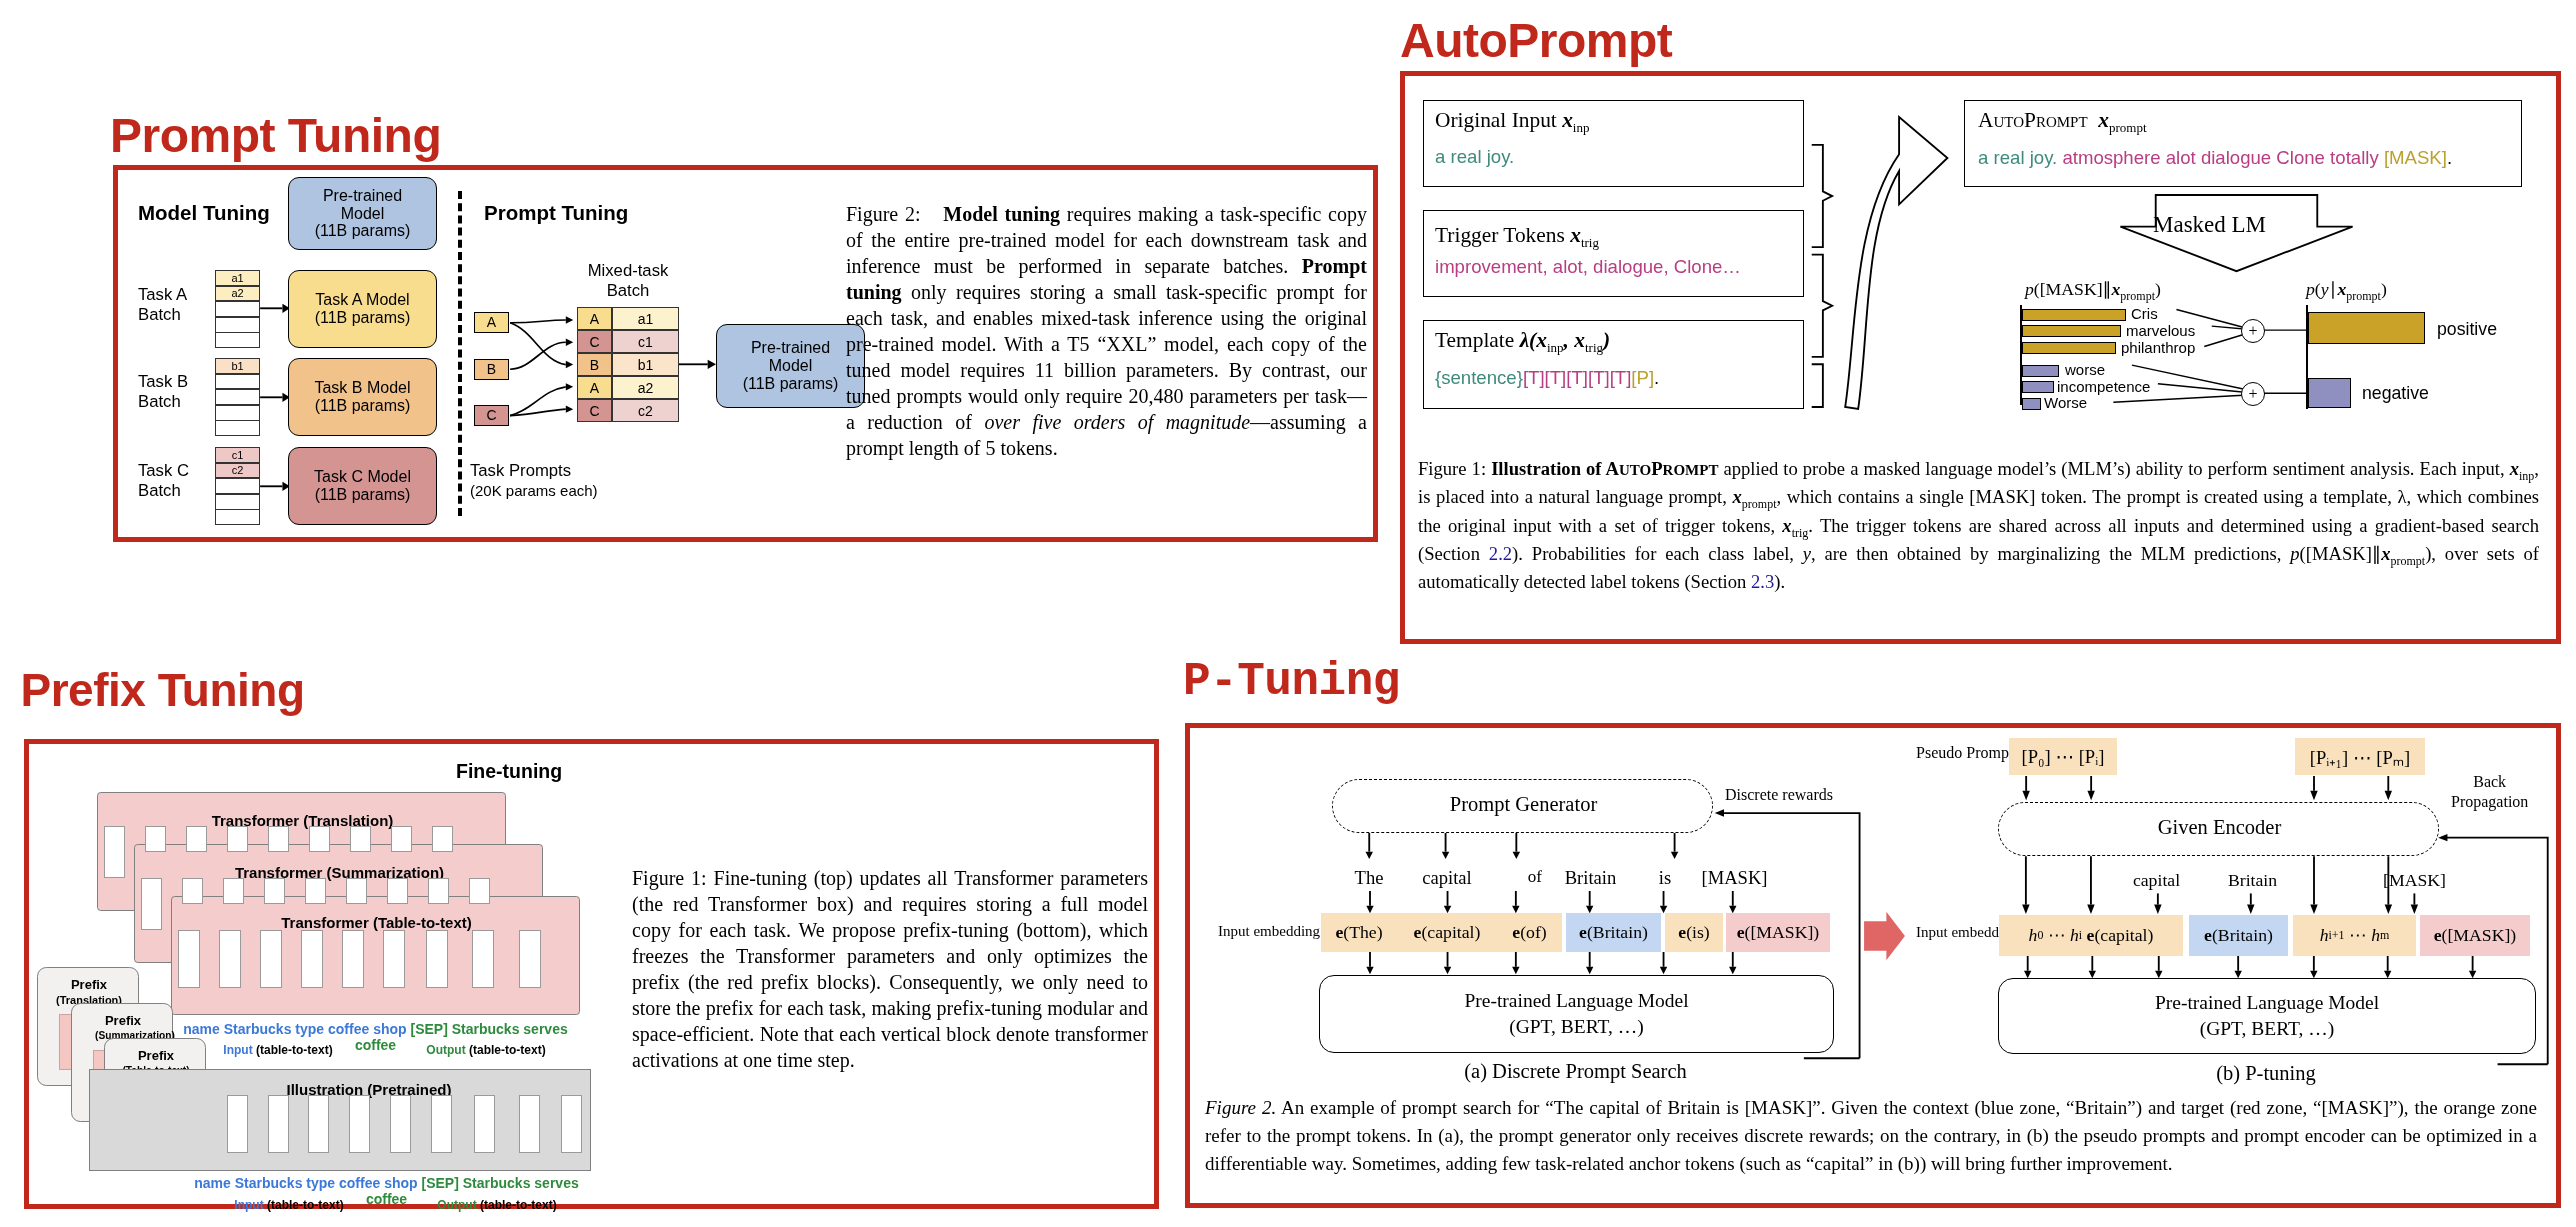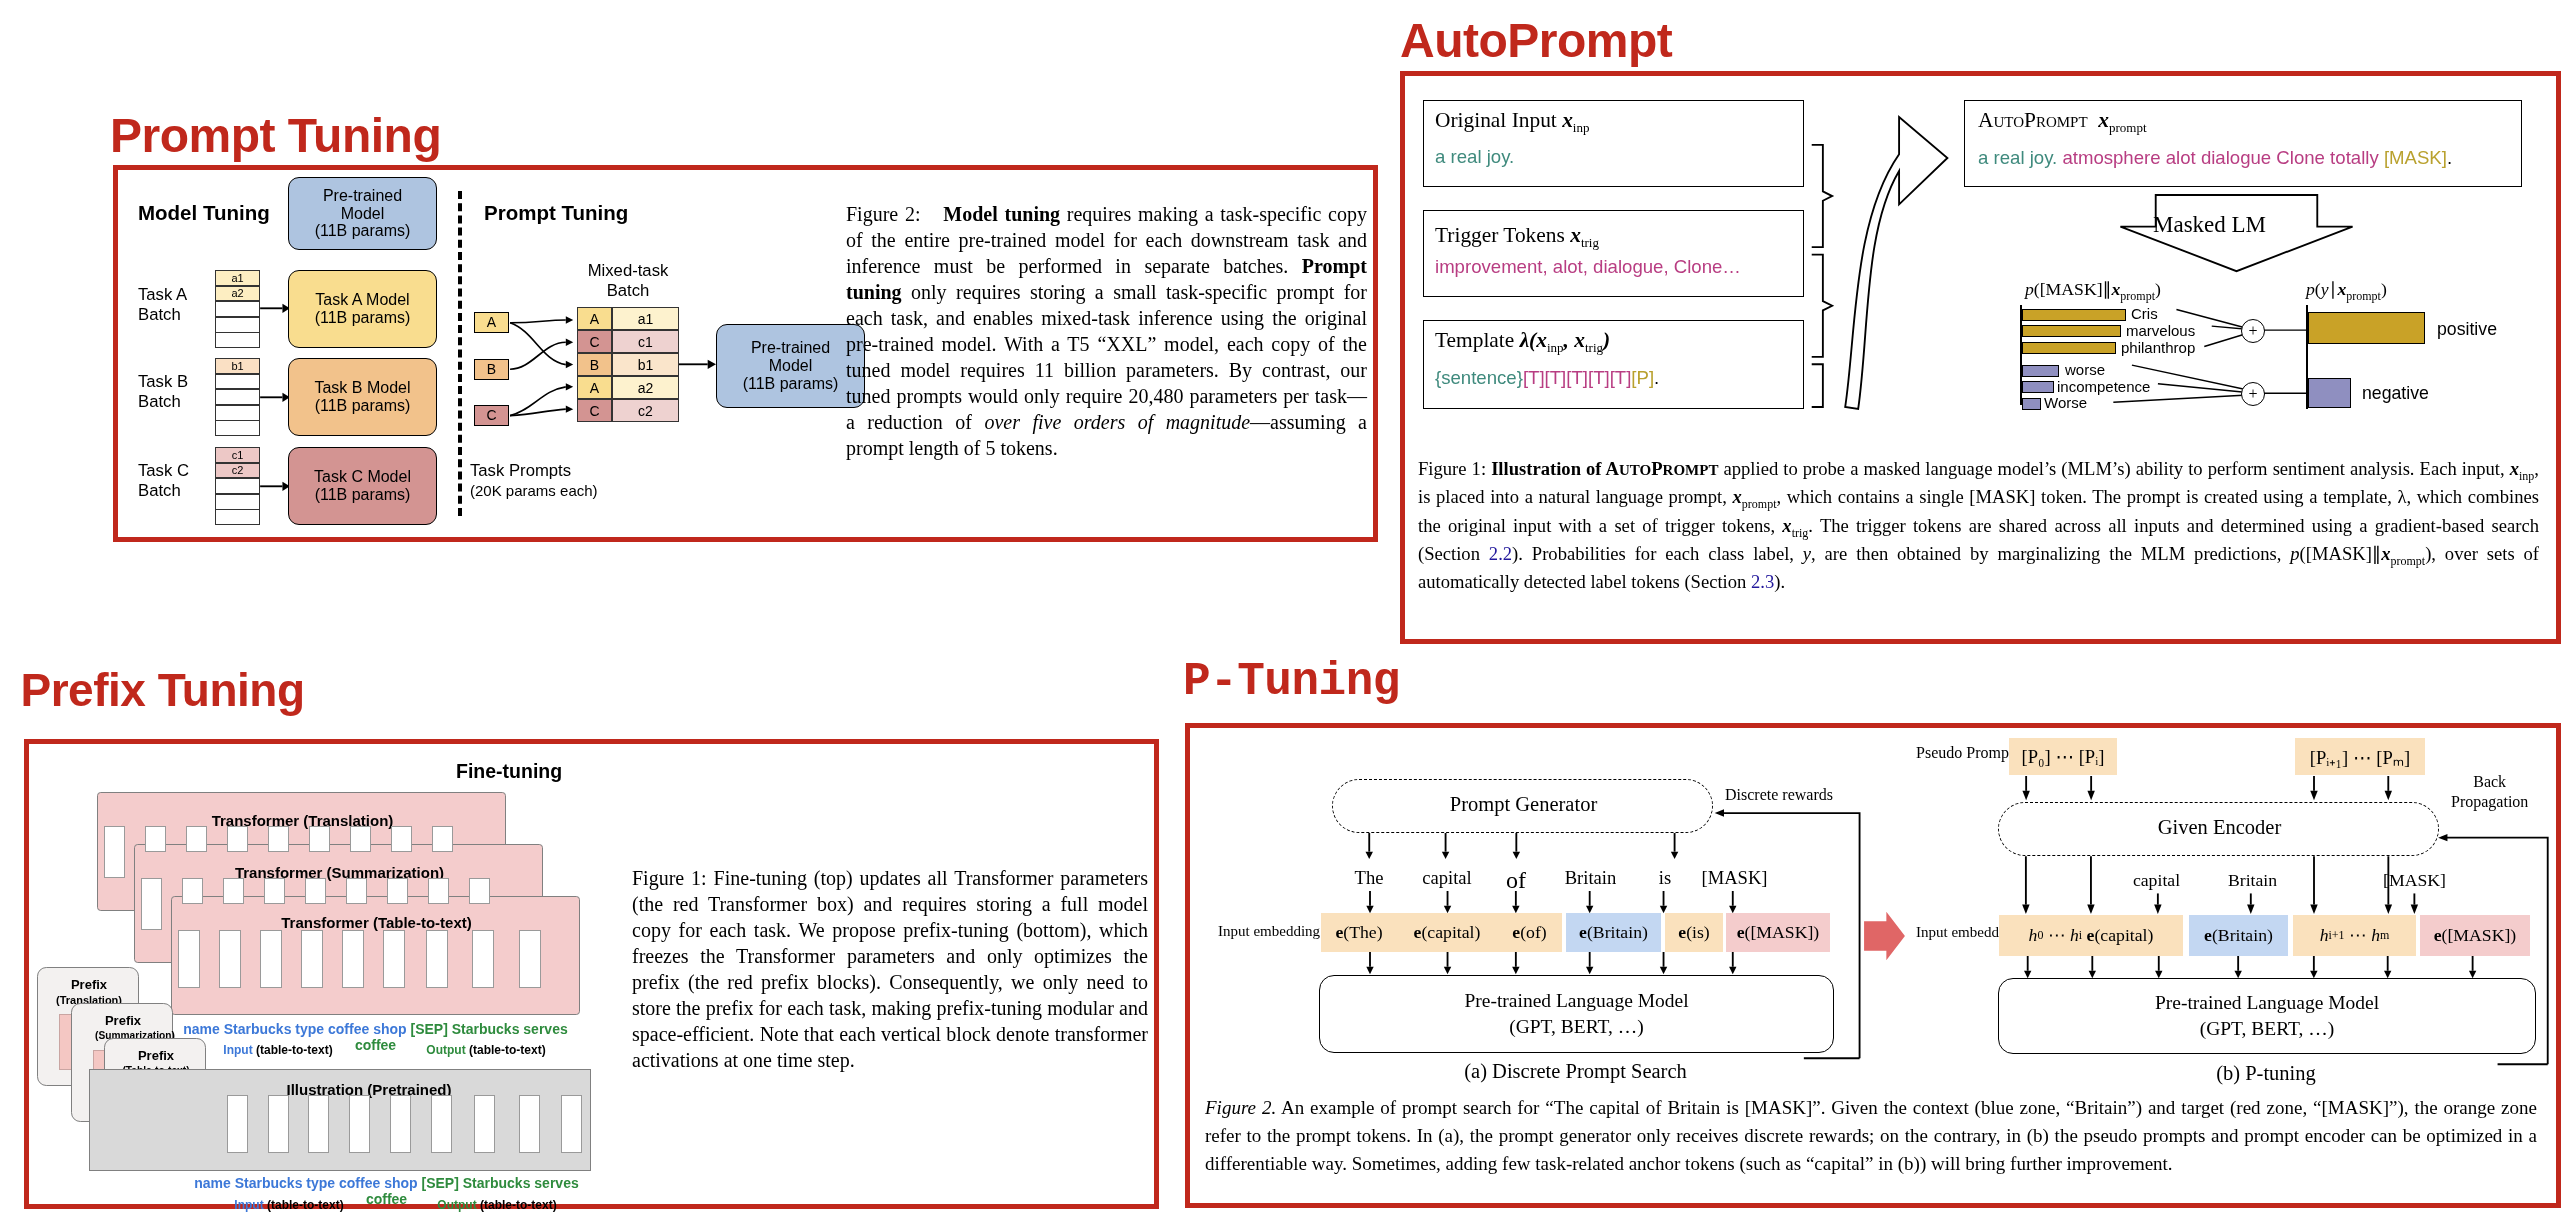--- a/index.html
+++ b/index.html
@@ -388,21 +388,21 @@
   <line x1="122" y1="0" x2="122" y2="20" stroke="#000" stroke-width="2"></line>
     <polygon points="118,20 126,20 122,28" fill="#000"></polygon>
   <line x1="198" y1="0" x2="198" y2="20" stroke="#000" stroke-width="2"></line>
     <polygon points="194,20 202,20 198,28" fill="#000"></polygon>
   <line x1="368" y1="0" x2="368" y2="20" stroke="#000" stroke-width="2"></line>
     <polygon points="364,20 372,20 368,28" fill="#000"></polygon>
 </svg>
 
 <div class="abs" style="left:1339px;top:867px;width:60px;text-align:center;font-size:18.6px;">The</div>
 <div class="abs" style="left:1404px;top:867px;width:86px;text-align:center;font-size:18.6px;">capital</div>
-<div class="abs" style="left:1490px;top:867px;width:52px;text-align:center;font-size:24px;">of</div>
+<div class="abs" style="left:1490px;top:867px;width:52px;text-align:right;font-size:17px;">of</div>
 <div class="abs" style="left:1542px;top:867px;width:97px;text-align:center;font-size:18.6px;">Britain</div>
 <div class="abs" style="left:1639px;top:867px;width:52px;text-align:center;font-size:18.6px;">is</div>
 <div class="abs" style="left:1691px;top:867px;width:87px;text-align:center;font-size:18.6px;">[MASK]</div>
 
 <svg style="left:1339px;top:891px;width:446px;height:24px;" viewBox="0 0 480 26" width="446" height="24">
   <line x1="32" y1="0" x2="32" y2="16" stroke="#000" stroke-width="2"></line>
     <polygon points="28,16 36,16 32,24" fill="#000"></polygon>
   <line x1="116" y1="0" x2="116" y2="16" stroke="#000" stroke-width="2"></line>
     <polygon points="112,16 120,16 116,24" fill="#000"></polygon>
   <line x1="190" y1="0" x2="190" y2="16" stroke="#000" stroke-width="2"></line>

